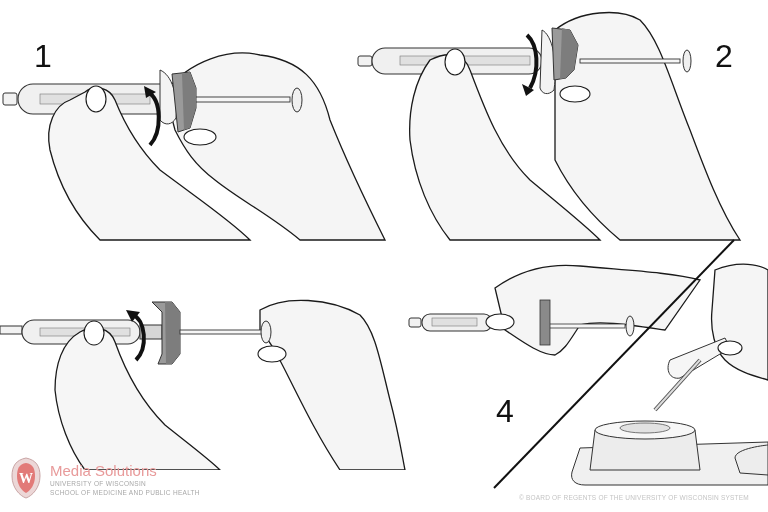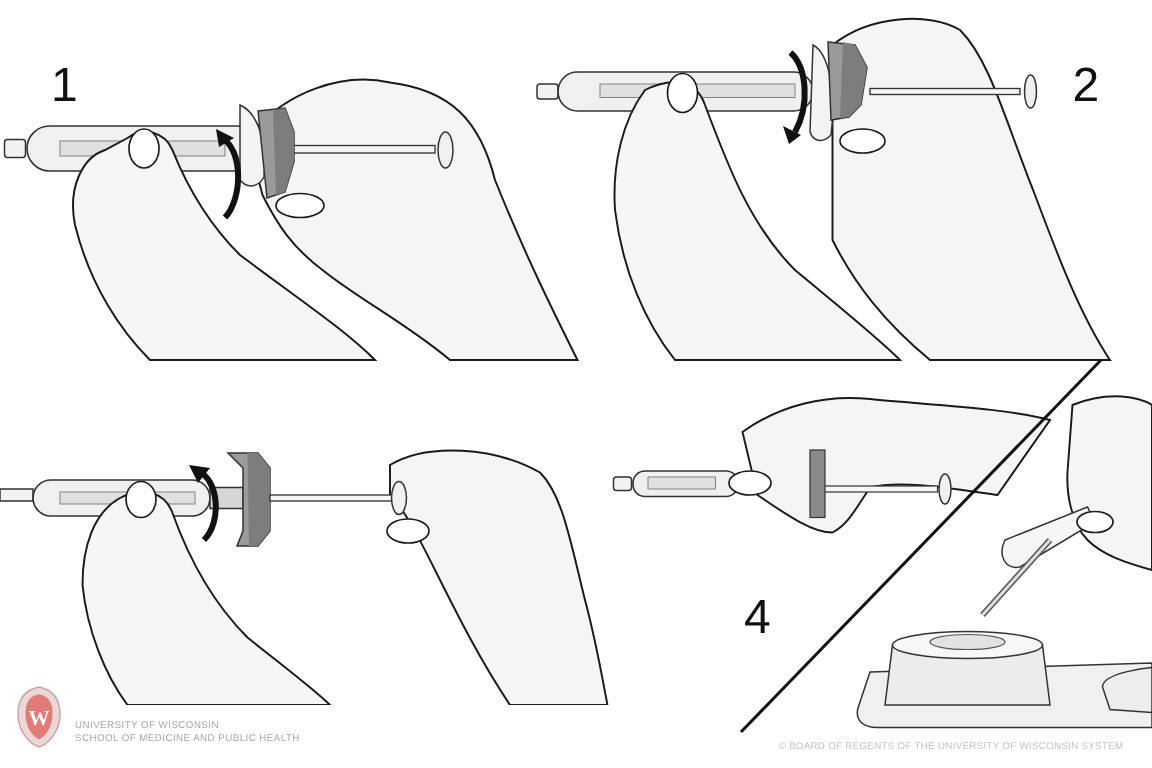--- a/index.html
+++ b/index.html
@@ -110,17 +110,18 @@
     <path d="M335,228 C335,218 368,215 368,215 L368,245 L340,243 Z" fill="#ededed" stroke="#333" stroke-width="1"></path>
   </svg>
 </div>
 
 <div class="logo">
   <svg width="36" height="44">
     <path d="M18,2 C8,4 4,10 4,20 C4,32 12,40 18,42 C24,40 32,32 32,20 C32,10 28,4 18,2 Z" fill="#ecd7d7" stroke="#c9a5a5" stroke-width="1"></path>
     <path d="M18,7 C11,8 9,13 9,20 C9,29 14,35 18,37 C22,35 27,29 27,20 C27,13 25,8 18,7 Z" fill="#e27a78"></path>
     <text x="18" y="27" font-family="Liberation Serif, serif" font-size="14" font-weight="bold" fill="#ffffff" text-anchor="middle">W</text>
   </svg>
+  <span class="logo-title">Media Solutions</span>
   <span class="logo-sub1">UNIVERSITY OF WISCONSIN</span>
   <span class="logo-sub2">SCHOOL OF MEDICINE AND PUBLIC HEALTH</span>
 </div>
 
 <span class="copyright">© BOARD OF REGENTS OF THE UNIVERSITY OF WISCONSIN SYSTEM</span>
 
 </body></html>

